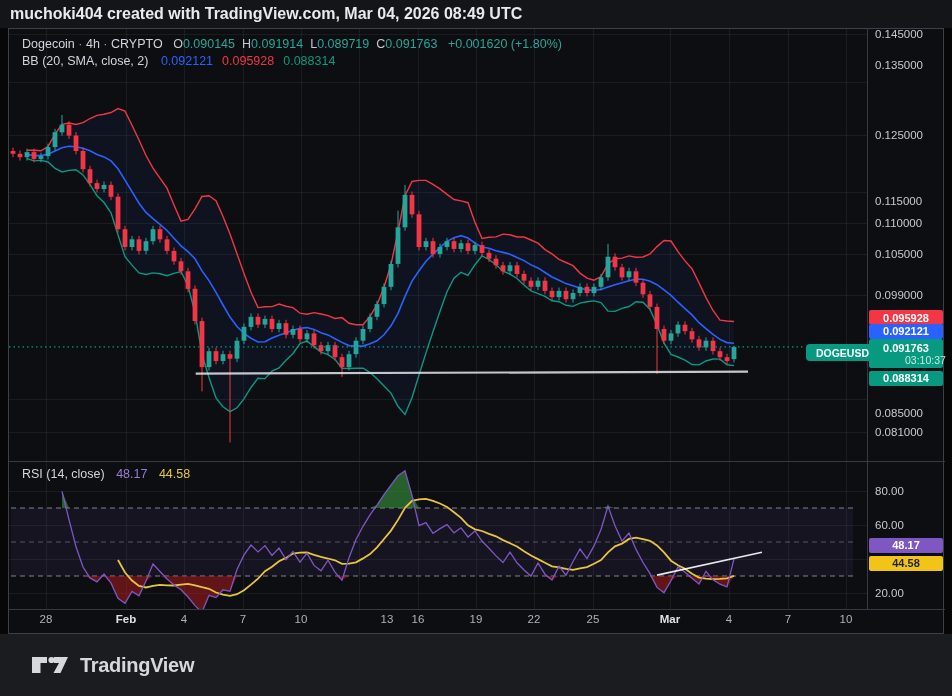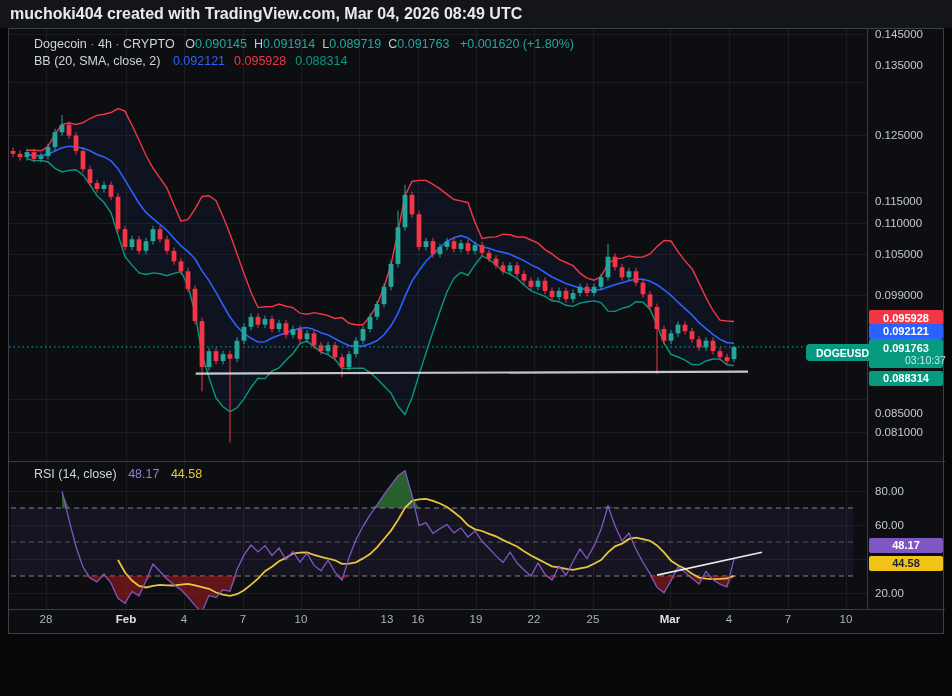--- a/index.html
+++ b/index.html
@@ -12,21 +12,21 @@
     background:#141519; color:#e9eaee; font-size:16px; font-weight:bold;
     display:flex; align-items:center; padding-left:10px; }
 
   .widget { position:absolute; left:8px; top:28px; width:936px; height:606px;
     background:#0d0e12; border:1px solid #3c404a; }
   #canvas { position:absolute; left:0; top:0; }
 
   .overlay { position:absolute; }
 
   .legend { position:absolute; left:13px; top:7px; font-size:12.5px; color:#d1d4dc;
-    line-height:17px; white-space:nowrap;margin-left:12px; }
+    line-height:17px; white-space:nowrap; }
   .legend .dim { color:#9aa0aa; }
   .legend .row { display:block; }
 
   .tick { position:absolute; left:866px; width:68px; font-size:11.5px; color:#c6c9d0;
     text-align:left; }
 
   .badge { position:absolute; left:860px; width:74px; border-radius:2px;
     font-size:11px; font-weight:bold; text-align:center; color:#fff;
     display:flex; flex-direction:column; justify-content:center; }
   .badge .cd { font-weight:normal; color:rgba(255,255,255,0.78); font-size:10.5px;margin-left:36px; }
@@ -394,14 +394,22 @@
         </div>
         <div class="badge" style="background: rgb(8, 153, 129); top: 341.7px; height: 15px;">
           <div>0.088314</div>
         </div>
         <div class="badge" style="background: rgb(126, 87, 194); color: rgb(255, 255, 255); top: 508.6px; height: 15px;">48.17</div>
         <div class="badge" style="background: rgb(242, 196, 23); color: rgb(30, 34, 45); top: 526.7px; height: 15px;">44.58</div>
         <div class="sym-label" style="background: rgb(8, 153, 129); top: 315.4px;">DOGEUSD</div>
       </div>
   </div>
 
+  <div class="bottom-bar">
+    <svg class="logo-mark" width="40" height="26" viewBox="0 0 40 26">
+      <path d="M2 5 H17 V11 H10.5 V21 H2 Z" fill="#d6d8dc"></path>
+      <circle cx="21.5" cy="8" r="3.1" fill="#d6d8dc"></circle>
+      <path d="M24 5 H38 L30.5 21 H23.5 L29 11 H24 Z" fill="#d6d8dc"></path>
+    </svg>
+    <span class="logo-text">TradingView</span>
+  </div>
 
 </div>
 
 </body></html>

